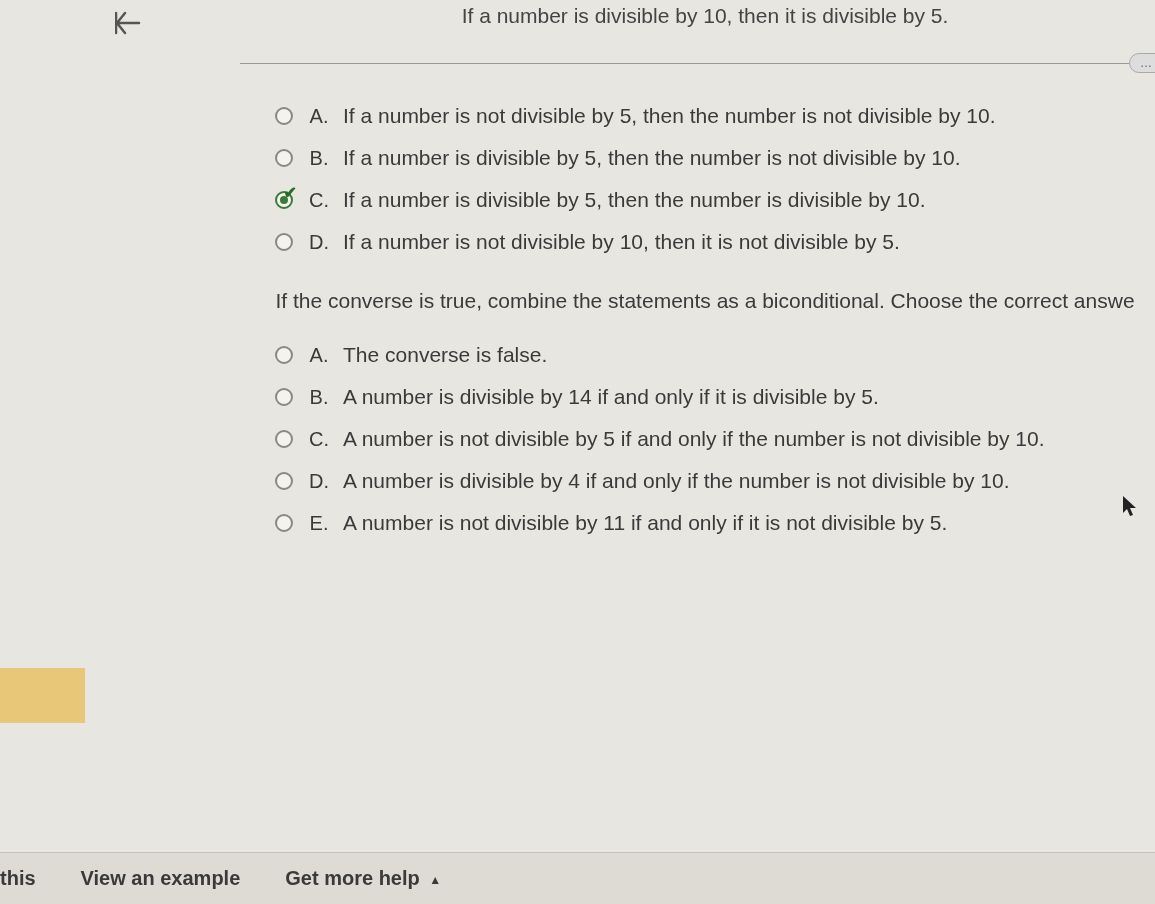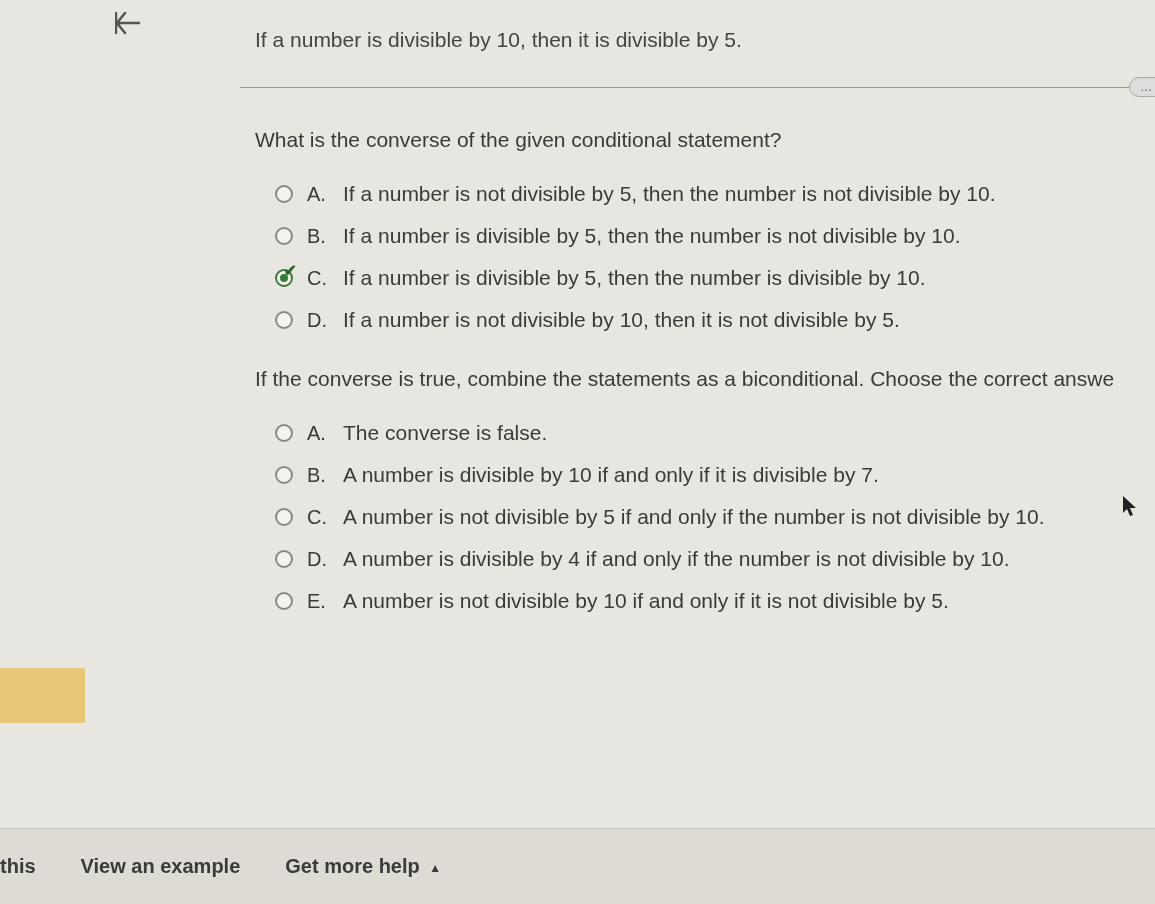--- a/index.html
+++ b/index.html
@@ -19,21 +19,22 @@
     .back-arrow {
       position: absolute;
       top: 10px;
       left: 115px;
       font-size: 28px;
       color: #555;
       cursor: pointer;
       font-weight: bold;
     }
     .content {
-      padding: 28px 0 0 255px;
+      padding: 4px 0 0 255px;
+      text-align: center;
     }
     .statement {
       font-size: 21px;
       color: #444;
       margin-bottom: 35px;
     }
     .divider-wrap {
       position: relative;
       margin-bottom: 40px;
       margin-left: -15px;
@@ -129,21 +130,21 @@
       top: 668px;
       width: 85px;
       height: 55px;
       background: #e8c878;
     }
     .bottom-bar {
       position: absolute;
       bottom: 0;
       left: 0;
       right: 0;
-      height: 76px;
+      height: 52px;
       background: #dedbd4;
       border-top: 1px solid #c5c2bb;
       display: flex;
       align-items: center;
       padding-left: 0;
     }
     .bottom-link {
       font-size: 20px;
       font-weight: bold;
       color: #3a3a3a;
@@ -173,21 +174,20 @@
 </div>
 
 <div class="content">
   <div class="statement">If a number is divisible by 10, then it is divisible by 5.</div>
 
   <div class="divider-wrap">
     <hr class="divider">
     <div class="ellipsis-badge">…</div>
   </div>
 
-  <div class="question">What is the converse of the given conditional statement?</div>
 
   <div class="options" id="opts1">
       <div class="option-row">
         <div class="radio"></div>
         <span class="option-letter">A.</span>
         <span class="option-text">If a number is not divisible by 5, then the number is not divisible by 10.</span>
       </div>
       <div class="option-row">
         <div class="radio"></div>
         <span class="option-letter">B.</span>
@@ -211,36 +211,36 @@
 
   <div class="options" id="opts2">
       <div class="option-row">
         <div class="radio"></div>
         <span class="option-letter">A.</span>
         <span class="option-text">The converse is false.</span>
       </div>
       <div class="option-row">
         <div class="radio"></div>
         <span class="option-letter">B.</span>
-        <span class="option-text">A number is divisible by 10 if and only if it is divisible by 7.</span>
+        <span class="option-text">A number is divisible by 14 if and only if it is divisible by 5.</span>
       </div>
       <div class="option-row">
         <div class="radio"></div>
         <span class="option-letter">C.</span>
         <span class="option-text">A number is not divisible by 5 if and only if the number is not divisible by 10.</span>
       </div>
       <div class="option-row">
         <div class="radio"></div>
         <span class="option-letter">D.</span>
         <span class="option-text">A number is divisible by 4 if and only if the number is not divisible by 10.</span>
       </div>
       <div class="option-row">
         <div class="radio"></div>
         <span class="option-letter">E.</span>
-        <span class="option-text">A number is not divisible by 10 if and only if it is not divisible by 5.</span>
+        <span class="option-text">A number is not divisible by 11 if and only if it is not divisible by 5.</span>
       </div>
     </div>
 </div>
 
 <div class="cursor-icon">
   <svg width="18" height="24" viewBox="0 0 18 24">
       <path d="M1 1 L1 18 L5 14 L8 21 L11 20 L8 13 L14 13 Z" fill="#222"></path>
     </svg>
 </div>
 

